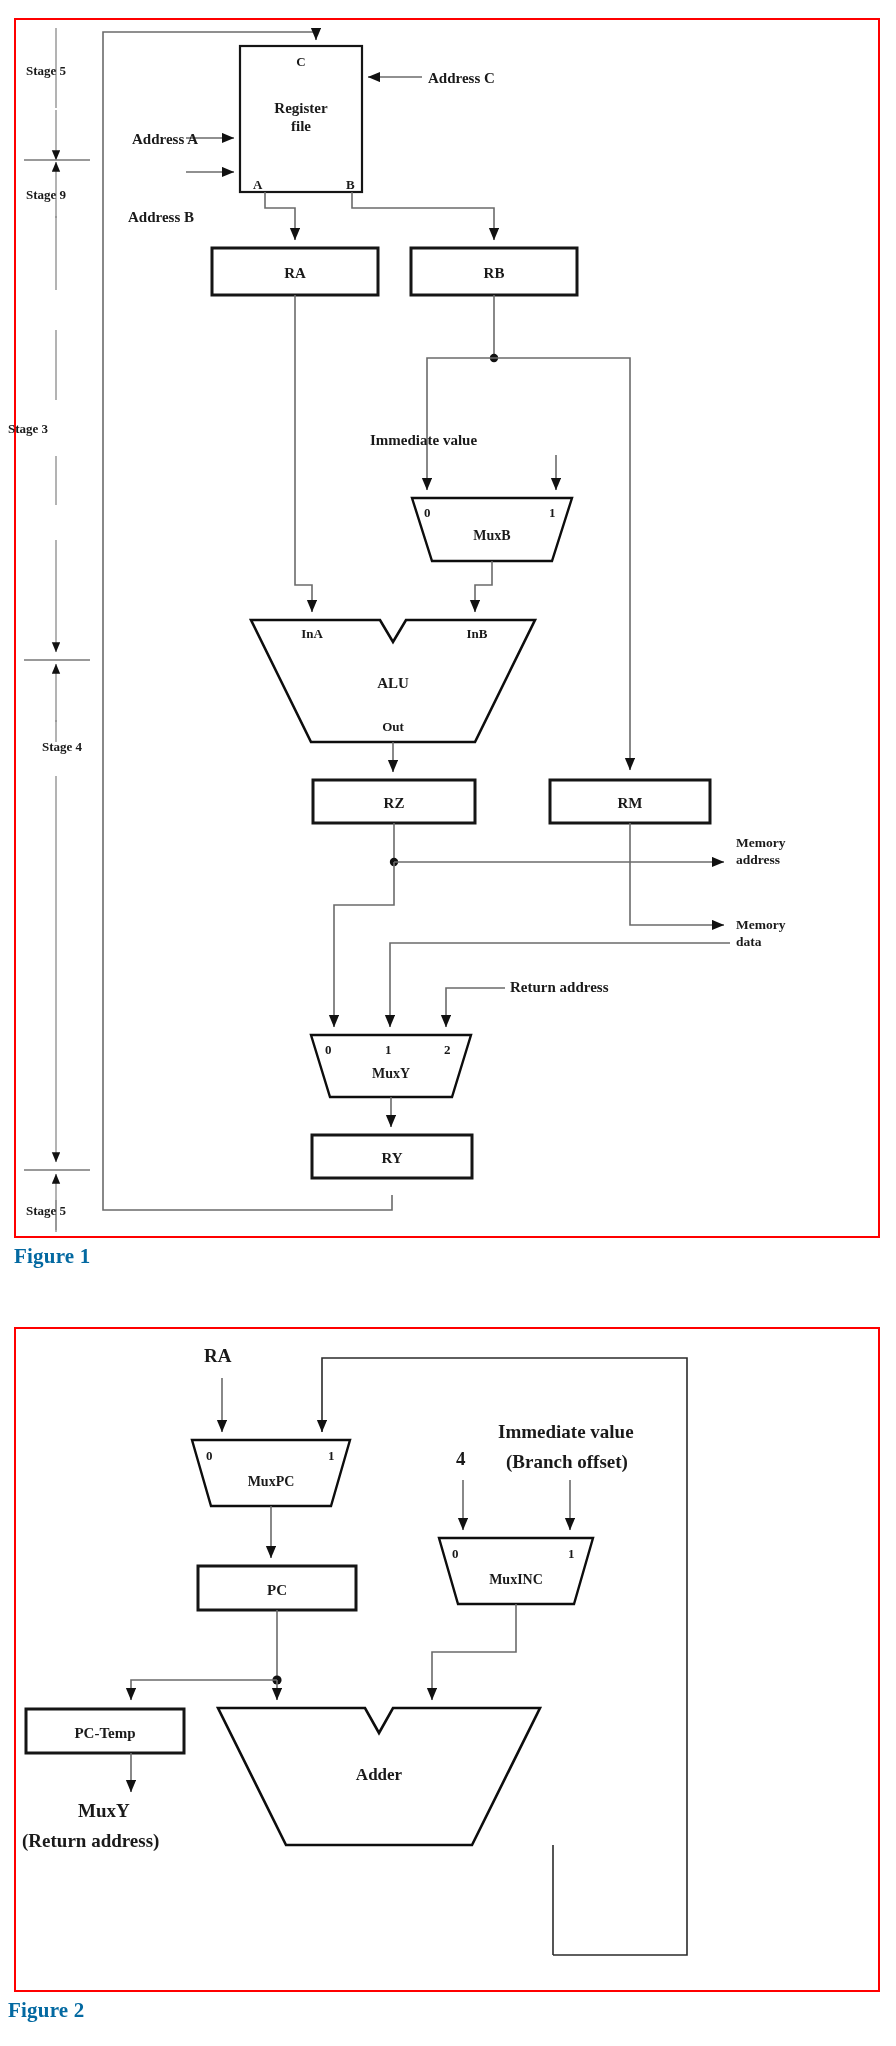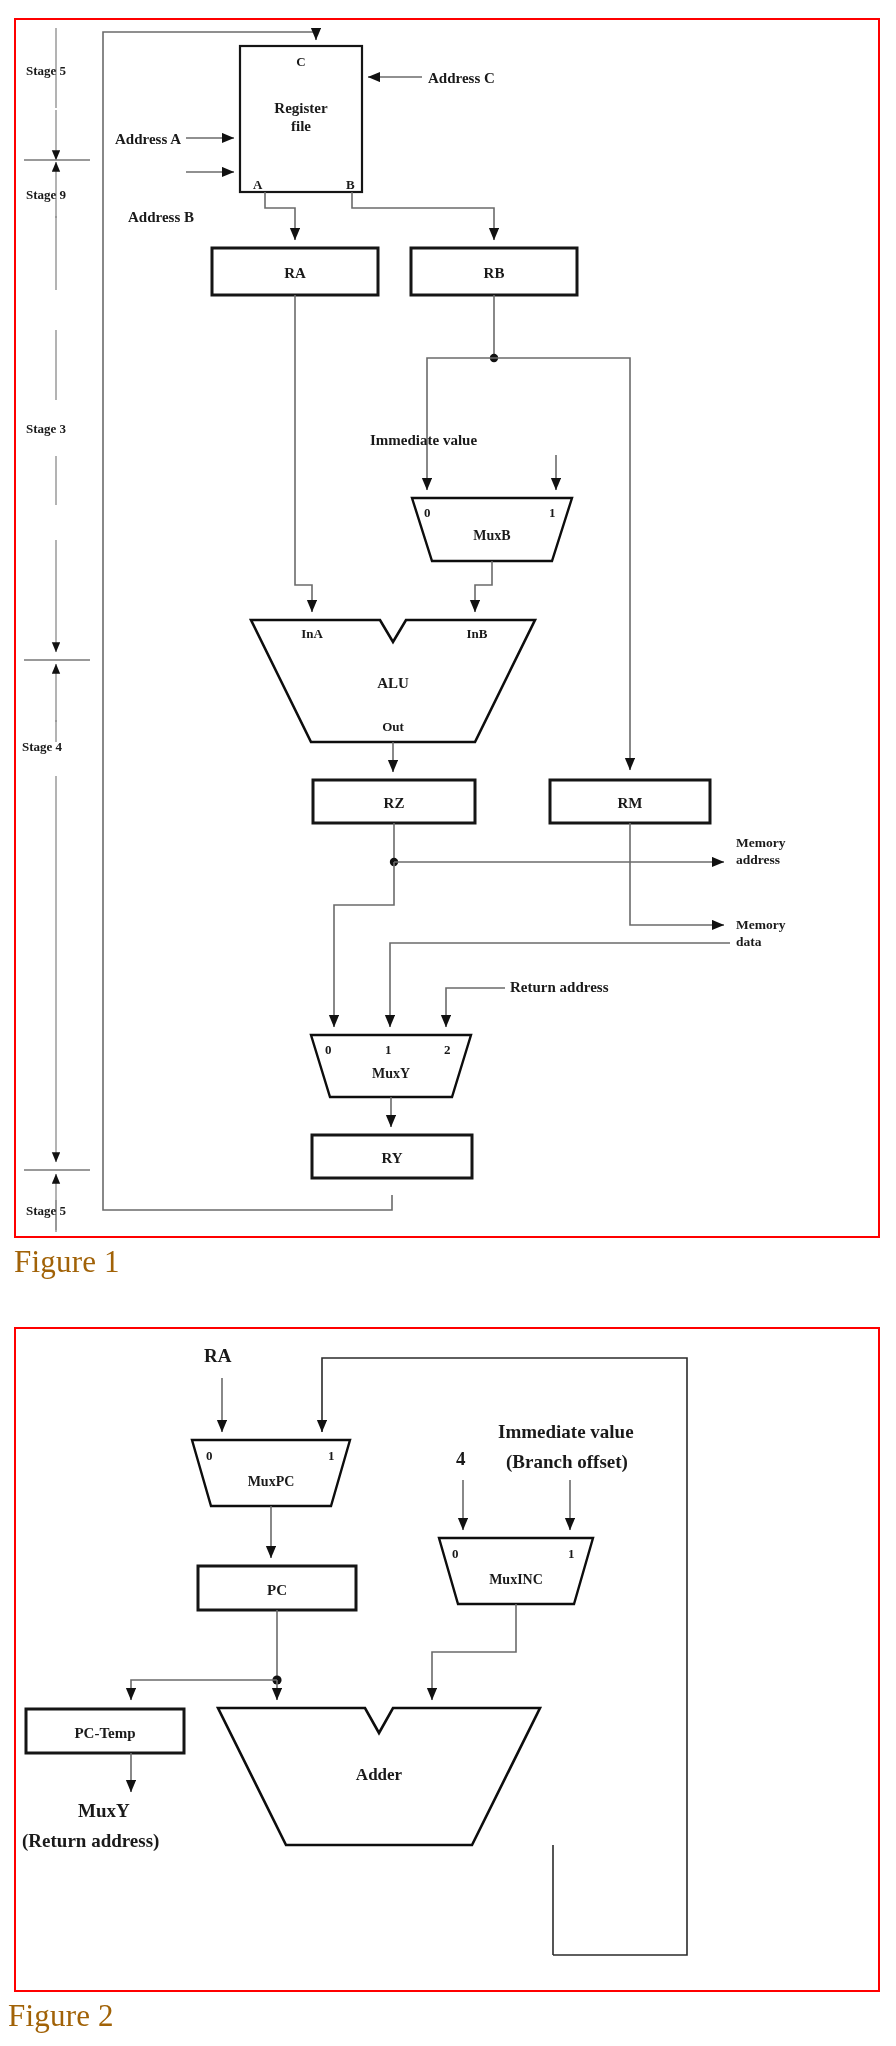--- a/index.html
+++ b/index.html
@@ -1,19 +1,19 @@
 <!DOCTYPE html>
 <html><head>
 <meta charset="utf-8">
 <style>
   html,body{margin:0;padding:0;background:#ffffff;}
   body{width:896px;height:2046px;font-family:"Liberation Serif",serif;color:#1a1a1a;position:relative;overflow:hidden;}
   .figure-wrap{position:absolute;left:0;}
   .redbox{position:absolute;border:2px solid #ff0000;box-sizing:border-box;background:#fff;}
-  .fig-caption{position:absolute;font-family:"Liberation Serif",serif;font-size:31px;font-weight:400;color:#a16207;letter-spacing:.2px;}
+  .fig-caption{position:absolute;font-family:"Liberation Serif",serif;font-size:21px;font-weight:700;color:#0369a1;letter-spacing:.2px;}
   svg{display:block;}
   .lbl{font-family:"Liberation Serif",serif;font-weight:700;fill:#1a1a1a;}
   .lbl-reg{font-size:15px;}
   .lbl-small{font-size:15px;}
   .lbl-port{font-size:13px;}
   .lbl-mux{font-size:14px;}
   .lbl-stage{font-size:13px;}
   .lbl-big{font-size:19px;}
   .lbl-med{font-size:17px;}
   .wire{stroke:#6b6b6b;stroke-width:1.6;fill:none;}
@@ -165,25 +165,25 @@
       <line class="wire" x1="391" y1="1097" x2="391" y2="1127" marker-end="url(#ah)"></line>
     </g>
 
     <rect class="box-reg" x="312" y="1135" width="160" height="43"></rect>
     <text class="lbl lbl-reg" x="392" y="1163" text-anchor="middle">RY</text>
   </svg>
 
   <div style="position:absolute;left:0;top:0;width:885px;height:1246px;pointer-events:none;">
     <div class="lbl-stage" style="position:absolute;left:26px;top:63px;font-weight:700;">Stage 5</div>
     <div class="lbl-stage" style="position:absolute;left:26px;top:187px;font-weight:700;">Stage 9</div>
-    <div class="lbl-stage" style="position:absolute;left:26px;top:421px;font-weight:700;">Stage 3</div>
-    <div class="lbl-stage" style="position:absolute;left:22px;top:739px;font-weight:700;">Stage 4</div>
+    <div class="lbl-stage" style="position:absolute;left:8px;top:421px;font-weight:700;">Stage 3</div>
+    <div class="lbl-stage" style="position:absolute;left:42px;top:739px;font-weight:700;">Stage 4</div>
     <div class="lbl-stage" style="position:absolute;left:26px;top:1203px;font-weight:700;">Stage 5</div>
 
-    <div class="lbl-small" style="position:absolute;left:115px;top:131px;font-weight:700;">Address A</div>
+    <div class="lbl-small" style="position:absolute;left:132px;top:131px;font-weight:700;">Address A</div>
     <div class="lbl-small" style="position:absolute;left:128px;top:165px;font-weight:700;margin-top:44px;">Address B</div>
     <div class="lbl-small" style="position:absolute;left:428px;top:70px;font-weight:700;">Address C</div>
     <div class="lbl-small" style="position:absolute;left:370px;top:432px;font-weight:700;">Immediate value</div>
 
     <div style="position:absolute;left:736px;top:834px;font-size:13.5px;font-weight:700;line-height:17px;">
       <div>Memory</div>
       <div>address</div>
     </div>
     <div style="position:absolute;left:736px;top:916px;font-size:13.5px;font-weight:700;line-height:17px;">
       <div>Memory</div>

